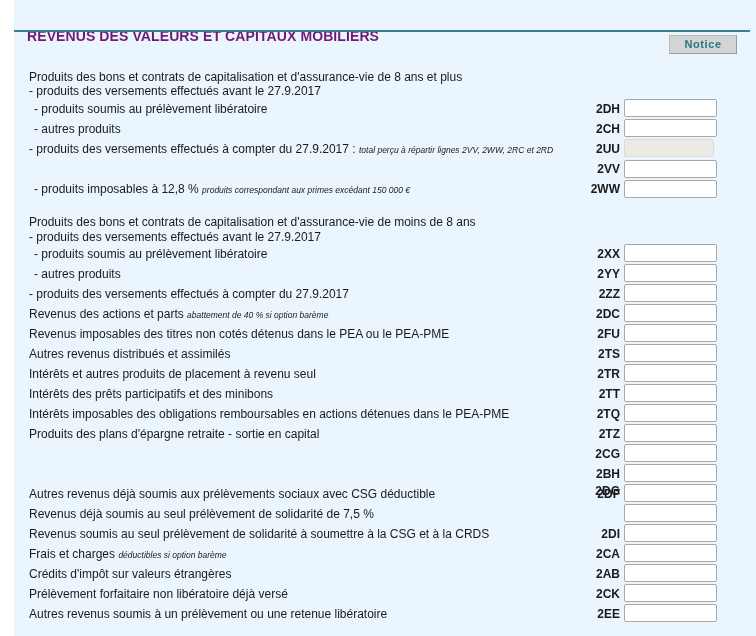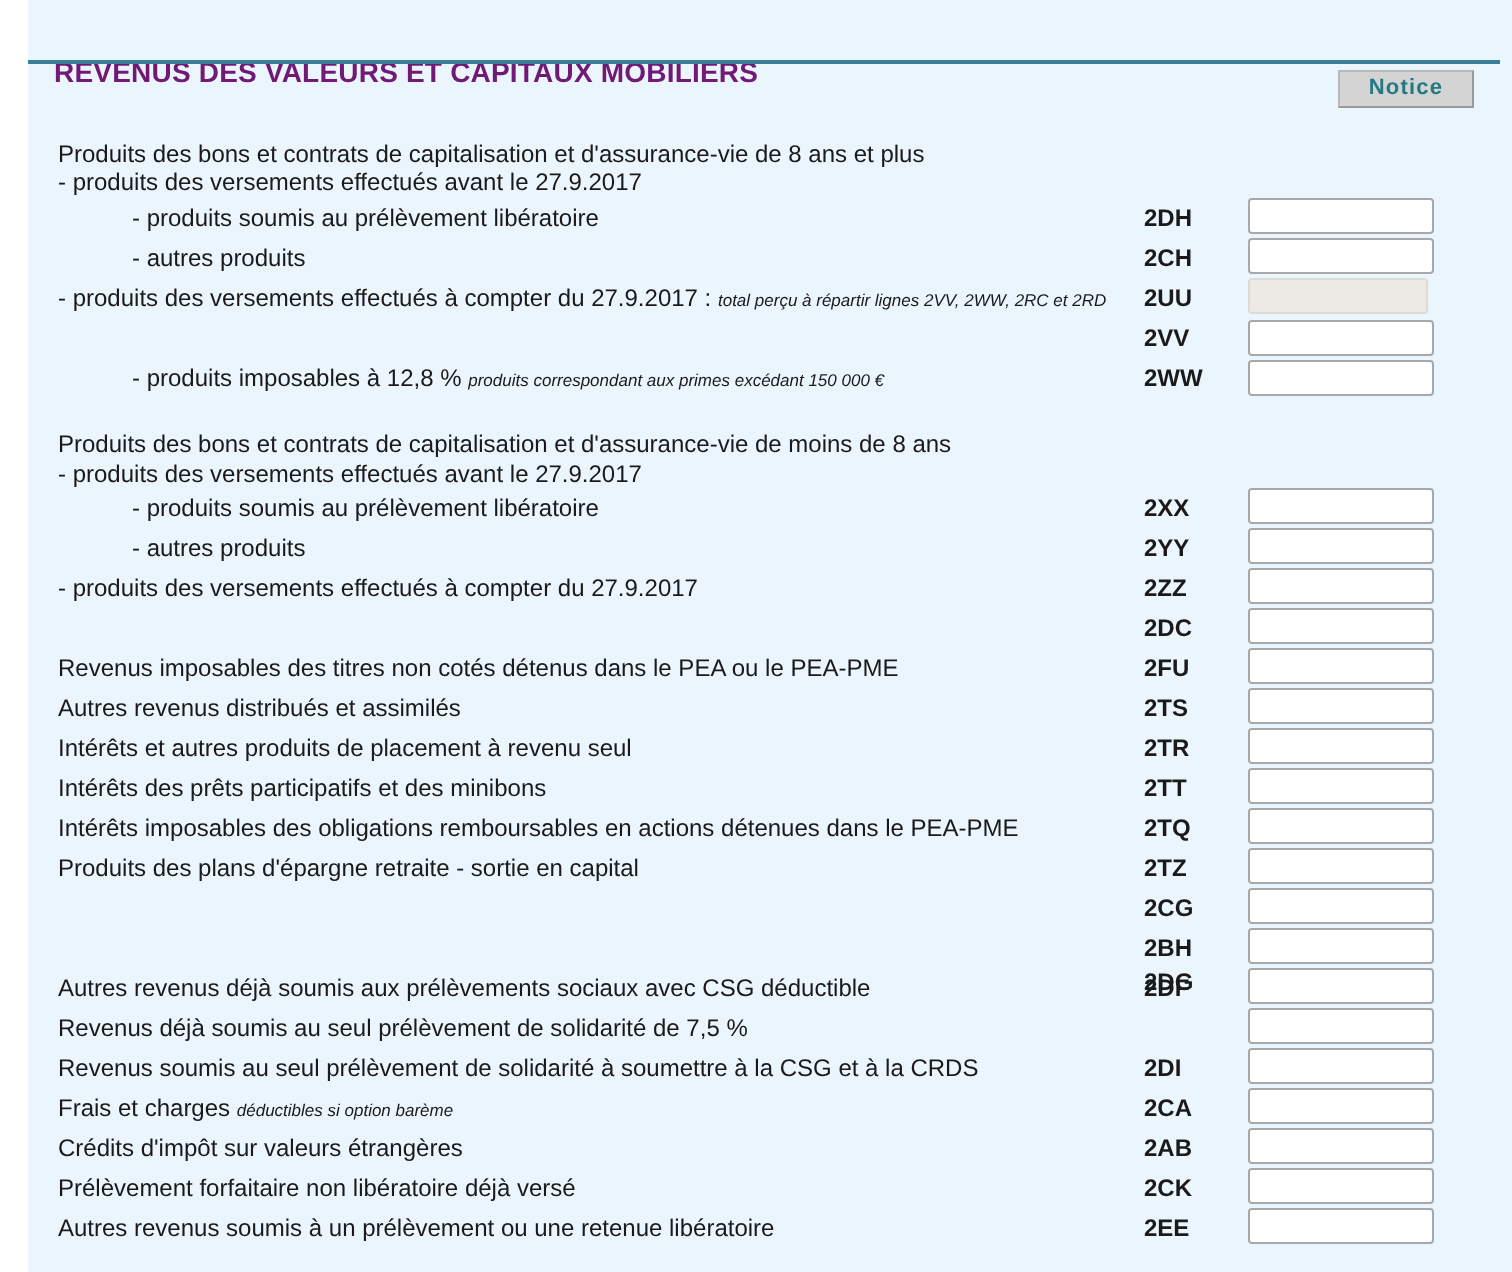--- a/index.html
+++ b/index.html
@@ -8,23 +8,23 @@
   .panel { position: absolute; left: 14px; top: 0; width: 742px; height: 636px;
            background: #ebf5fd; }
   .title { position: absolute; left: 13px; top: 12px; font-size: 14px; font-weight: bold;
            color: #701a75; letter-spacing: 0.1px; margin-top: 16px; }
   .title-rule { position: absolute; left: 0; top: 30px; width: 736px; height: 2px; background: #3a7f9a; }
   .notice { position: absolute; left: 655px; top: 35px; width: 66px; height: 17px;
             background: #d4d4d4; border: 1px solid #b8b8b8; border-right-color: #9a9a9a; border-bottom-color: #9a9a9a;
             font-size: 11px; font-weight: bold; color: #237a80; text-align: center; line-height: 17px;
             letter-spacing: 0.6px; cursor: pointer; }
   .line { position: absolute; left: 15px; font-size: 12px; white-space: nowrap; line-height: 14px; }
-  .indent { left: 20px; margin-left: 32px; }
+  .indent { left: 20px; }
   .note { font-style: italic; font-size: 8.5px; }
-  .code { position: absolute; width: 48px; text-align: left; left: 558px;
+  .code { position: absolute; width: 48px; text-align: right; left: 558px;
           font-size: 12px; font-weight: bold; line-height: 14px; }
   .field { position: absolute; left: 610px; width: 91px; height: 16px;
            background: #ffffff; border: 1px solid #a8a8a8; border-radius: 2px; box-sizing: content-box; padding: 0; }
   .field.disabled { background: #ebeae4; border-color: #dcdcd4; width: 88px; }
 </style>
 </head>
 <body>
 
 <div class="panel">
   <div class="title">REVENUS DES VALEURS ET CAPITAUX MOBILIERS</div>
@@ -61,20 +61,21 @@
   <input class="field" style="top: 244px;" value="">
 
   <div class="line indent" style="top:267px">- autres produits</div>
   <div class="code" style="top:267px">2YY</div>
   <input class="field" style="top: 264px;" value="">
 
   <div class="line" style="top:287px">- produits des versements effectués à compter du 27.9.2017</div>
   <div class="code" style="top:287px">2ZZ</div>
   <input class="field" style="top: 284px;" value="">
 
+  <div class="line" style="top:307px"><span>Revenus des actions et parts</span> <span class="note">abattement de 40 % si option barème</span></div>
   <div class="code" style="top:307px">2DC</div>
   <input class="field" style="top: 304px;" value="">
 
   <div class="line" style="top:327px">Revenus imposables des titres non cotés détenus dans le PEA ou le PEA-PME</div>
   <div class="code" style="top:327px">2FU</div>
   <input class="field" style="top: 324px;" value="">
 
   <div class="line" style="top:347px">Autres revenus distribués et assimilés</div>
   <div class="code" style="top:347px">2TS</div>
   <input class="field" style="top: 344px;" value="">

